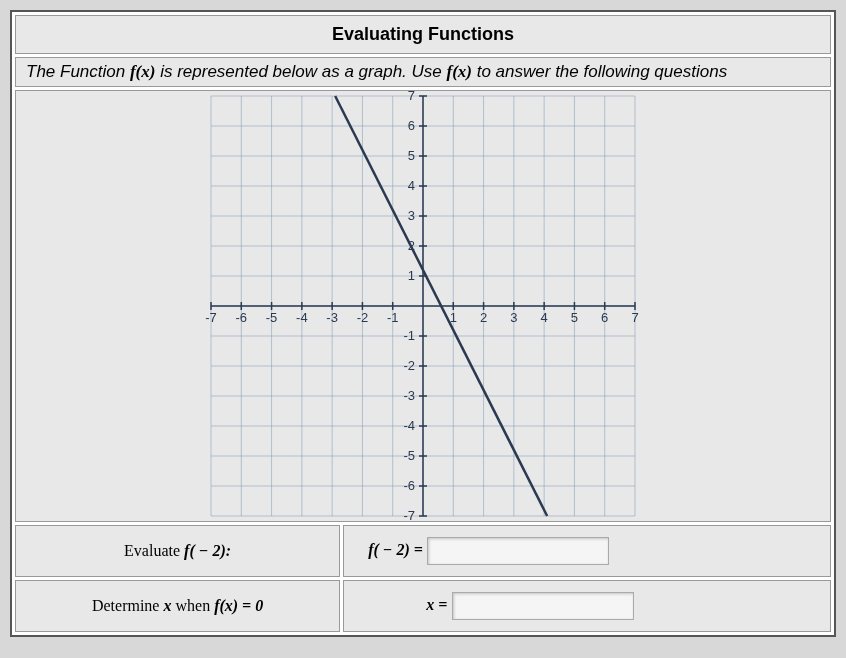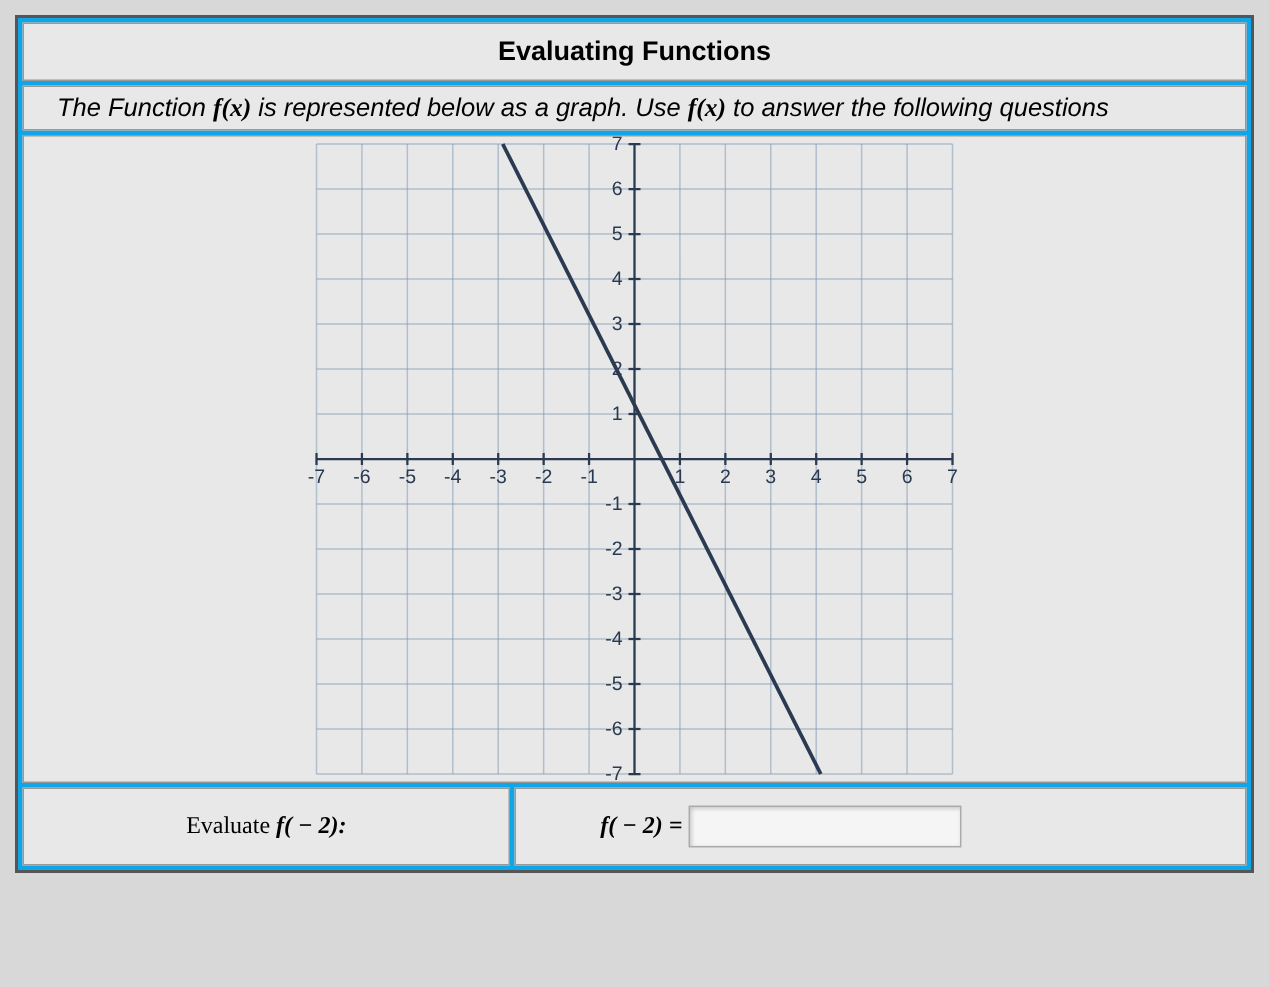--- a/index.html
+++ b/index.html
@@ -5,40 +5,40 @@
   body {
     margin: 0;
     padding: 10px;
     font-family: Arial, sans-serif;
     background: #d8d8d8;
   }
   .outer-table {
     border-collapse: separate;
     border-spacing: 3px;
     width: 826px;
-    background: #0ea5e9;
+    background: #ffffff;
     border: 2px solid #555;
   }
   .cell {
     background: #e8e8e8;
     border: 1px solid #999;
     padding: 5px 8px;
     text-align: center;
     vertical-align: middle;
   }
   .title-cell {
     font-weight: bold;
     font-size: 18px;
     padding: 8px;
   }
   .desc-cell {
     font-style: italic;
     font-size: 17px;
     text-align: left;
-    padding: 4px 22px;
+    padding: 4px 10px;
   }
   .fx {
     font-style: italic;
     font-family: 'Times New Roman', serif;
     font-weight: bold;
   }
   .graph-cell {
     padding: 0;
     height: 430px;
   }
@@ -173,19 +173,30 @@
             <line x1="142.17142857142855" y1="5" x2="354.1714285714286" y2="425" class="func-line"></line>
           </svg>
     </td>
   </tr>
   <tr class="answer-row">
     <td class="cell" style="width:40%">
       <span class="prompt">
         <span>Evaluate </span><span class="fx">f( − 2):</span>
       </span>
     </td>
-    <td class="cell" style="width:60%; text-align:left; padding-left:56px;">
+    <td class="cell" style="width:60%; text-align:left; padding-left:24px;">
       <span class="prompt fx">f( − 2) =</span>
+      <span class="input-box"></span>
+    </td>
+  </tr>
+  <tr class="answer-row">
+    <td class="cell">
+      <span class="prompt">
+        <span>Determine </span><span class="fx">x</span><span> when </span><span class="fx">f(x) = 0</span>
+      </span>
+    </td>
+    <td class="cell" style="text-align:left; padding-left:40px;">
+      <span class="prompt fx" style="padding-left:42px">x =</span>
       <span class="input-box"></span>
     </td>
   </tr>
 </tbody>
   </table>
 
 </body></html>

